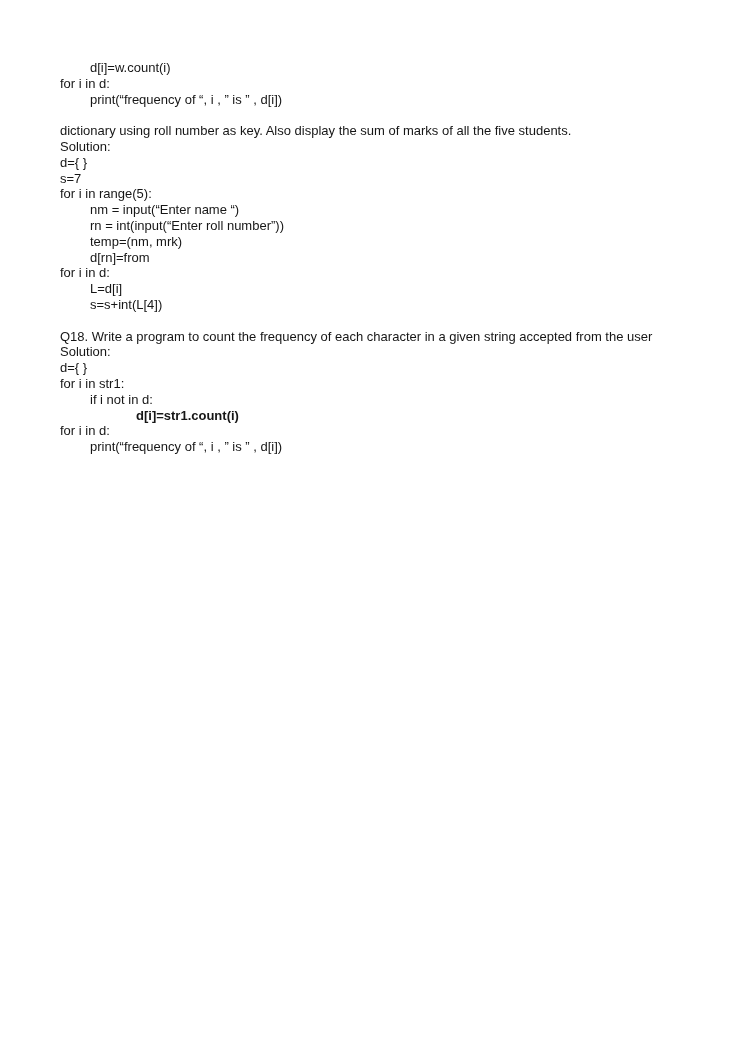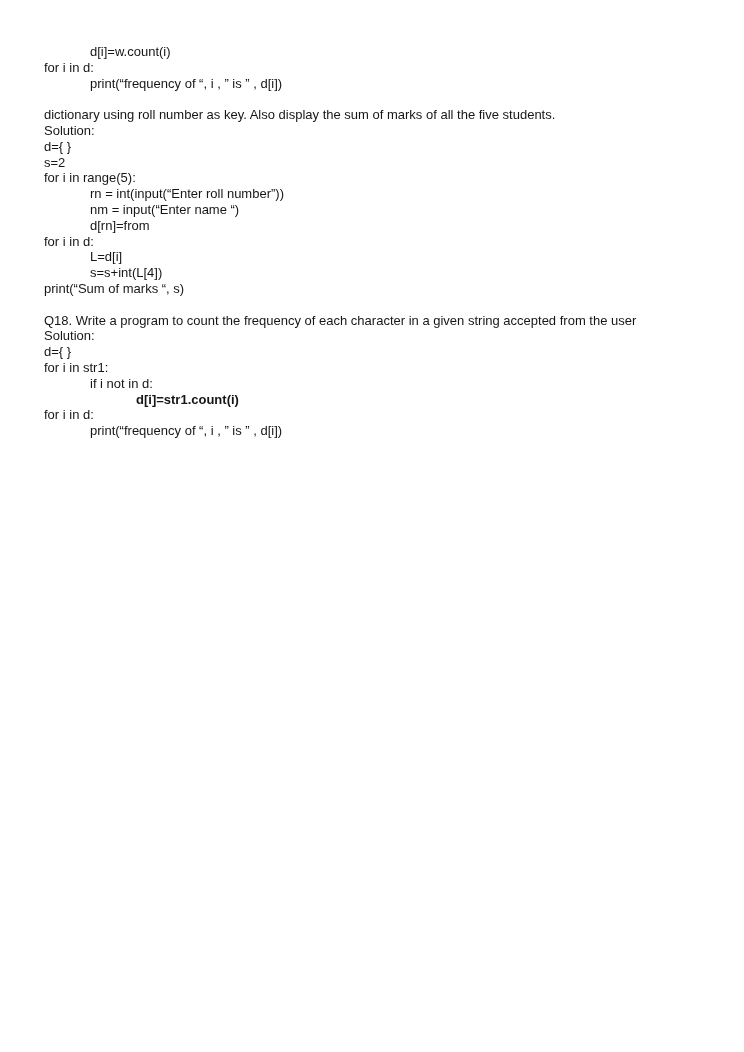--- a/index.html
+++ b/index.html
@@ -13,56 +13,56 @@
     overflow: hidden;
   }
   .page {
     width: 744px;
     height: 1052px;
     background: #ffffff;
     box-sizing: border-box;
   }
   .content {
     box-sizing: border-box;
-    padding: 44px 40px 0 44px;
+    padding: 60px 40px 0 44px;
     font-family: "Liberation Sans", sans-serif;
     font-size: 13px;
     line-height: 15.8px;
     color: #161616;
     -webkit-font-smoothing: antialiased;
   }
   .line {
     white-space: pre;
     min-height: 15.8px;
   }
-  .indent-0 { padding-left: 0; }
+  .indent-0 { padding-left: 0; margin-left: 16px; }
   .indent-1 { padding-left: 46px; }
   .indent-2 { padding-left: 92px; font-weight: bold; }
 </style>
 </head>
 <body style="background: rgb(255, 255, 255);">
 
 <div class="page">
   <div class="content" style="color: rgb(22, 22, 22);">
       <div class="line indent-1">d[i]=w.count(i)</div>
       <div class="line indent-0">for i in d:</div>
       <div class="line indent-1">print(“frequency of “, i , ” is ” , d[i])</div>
       <div class="line indent-0"></div>
       <div class="line indent-0">dictionary using roll number as key. Also display the sum of marks of all the five students.</div>
       <div class="line indent-0">Solution:</div>
       <div class="line indent-0">d={ }</div>
-      <div class="line indent-0">s=2</div>
+      <div class="line indent-0">s=7</div>
       <div class="line indent-0">for i in range(5):</div>
+      <div class="line indent-1">nm = input(“Enter name “)</div>
       <div class="line indent-1">rn = int(input(“Enter roll number”))</div>
-      <div class="line indent-1">nm = input(“Enter name “)</div>
+      <div class="line indent-1">temp=(nm, mrk)</div>
       <div class="line indent-1">d[rn]=from</div>
       <div class="line indent-0">for i in d:</div>
       <div class="line indent-1">L=d[i]</div>
       <div class="line indent-1">s=s+int(L[4])</div>
-      <div class="line indent-0">print(“Sum of marks “, s)</div>
       <div class="line indent-0"></div>
       <div class="line indent-0">Q18. Write a program to count the frequency of each character in a given string accepted from the user</div>
       <div class="line indent-0">Solution:</div>
       <div class="line indent-0">d={ }</div>
       <div class="line indent-0">for i in str1:</div>
       <div class="line indent-1">if i not in d:</div>
       <div class="line indent-2">d[i]=str1.count(i)</div>
       <div class="line indent-0">for i in d:</div>
       <div class="line indent-1">print(“frequency of “, i , ” is ” , d[i])</div>
     </div>

